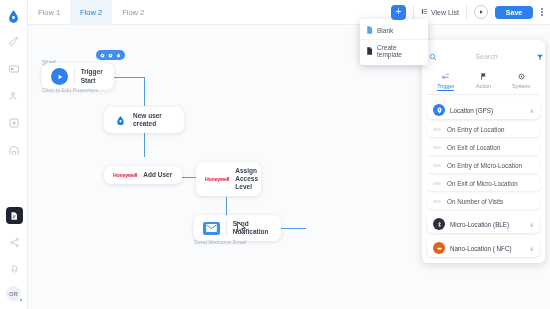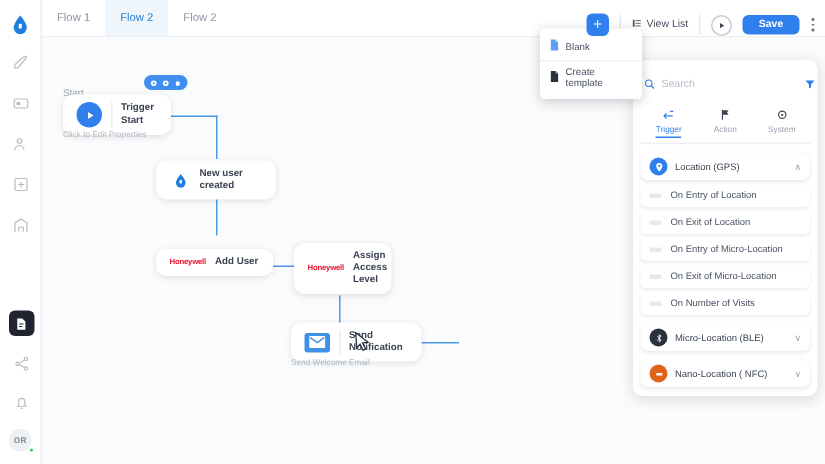--- a/index.html
+++ b/index.html
@@ -29,21 +29,21 @@
   .avatar {
     width:15px;height:15px;border-radius:50%;background:#eef0f3;color:#7a8699;
     font-size:5.5px;font-weight:bold;display:flex;align-items:center;justify-content:center;letter-spacing:.2px;
   }
   .avatar-dot{position:absolute;right:-1px;bottom:0;width:4px;height:4px;border-radius:50%;background:#2ecc55;border:1px solid #fff;}
 
   
   .topbar {
     position:absolute; left:28px; top:0; right:0; height:25px;
     background:#fff; border-bottom:1px solid #eceef1;
-    display:flex; align-items:flex-end;
+    display:flex; align-items:center;
   }
   .tabs { display:flex; height:25px; }
   .tab {
     padding:0 10px; height:25px; line-height:25px; font-size:7.5px;
     color:#8d96a5; cursor:pointer; white-space:nowrap;
   }
   .tab.active { color:#2a7fd4; background:#eef5fb; font-weight:normal; }
   .topbar-right { margin-left:auto; display:flex; align-items:center; gap:7px; padding-right:6px; }
   .btn-add {
     width:15px;height:15px;border-radius:4px;background:#2f80ed;color:#fff;
@@ -115,21 +115,21 @@
   .panel {
     position:absolute; right:5px; top:40px; width:123px;
     background:#fff; border-radius:6px;
     box-shadow:0 2px 9px rgba(30,40,60,.16);
     padding:5px 5px 6px 5px;
   }
   .search-row { display:flex; align-items:center; gap:4px; padding:2px 2px 5px 2px; }
   .search-ico { flex:0 0 auto; }
   .search-input {
     border:none; outline:none; font-size:7px; color:#2b3240; flex:1;
-    font-family:"Liberation Sans", sans-serif; background:transparent;
+    font-family:"Liberation Sans", sans-serif; background:transparent;text-align:center;
   }
   .search-input::placeholder { color:#b6bdc8; }
   .ptabs { display:flex; border-bottom:1px solid #edeff2; padding-bottom:0; }
   .ptab {
     flex:1; display:flex; flex-direction:column; align-items:center; gap:1px;
     padding:2px 0 3px 0; cursor:pointer; font-size:5.5px; color:#99a1ad;
   }
   .ptab.active { color:#2f80ed; }
   .ptab.active .ptab-label { border-bottom:1.5px solid #2f80ed; padding-bottom:1px; }
 

